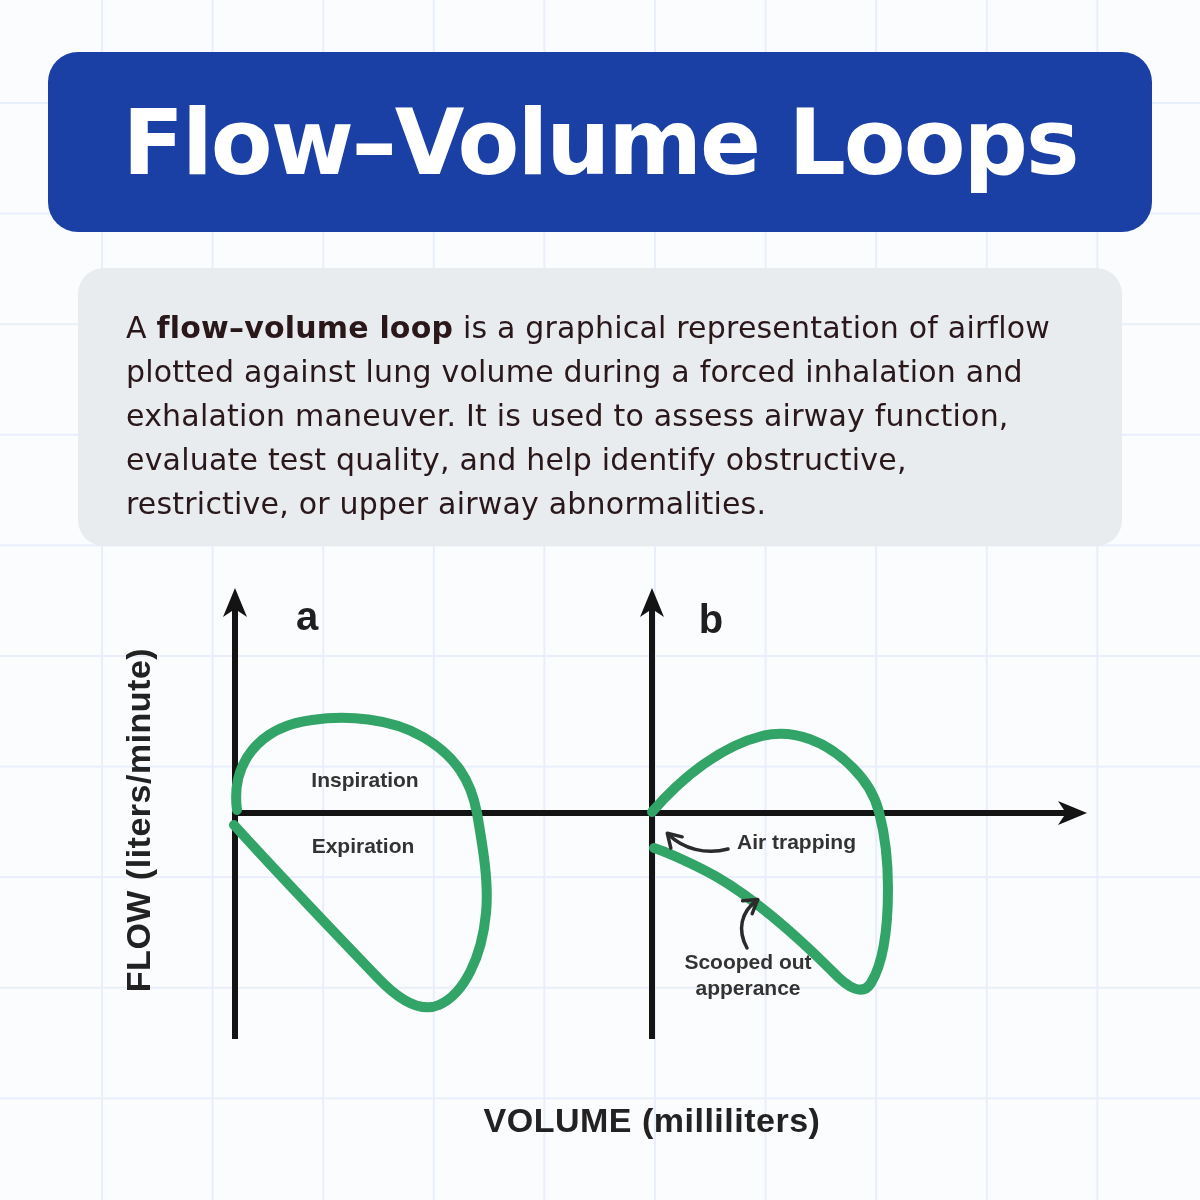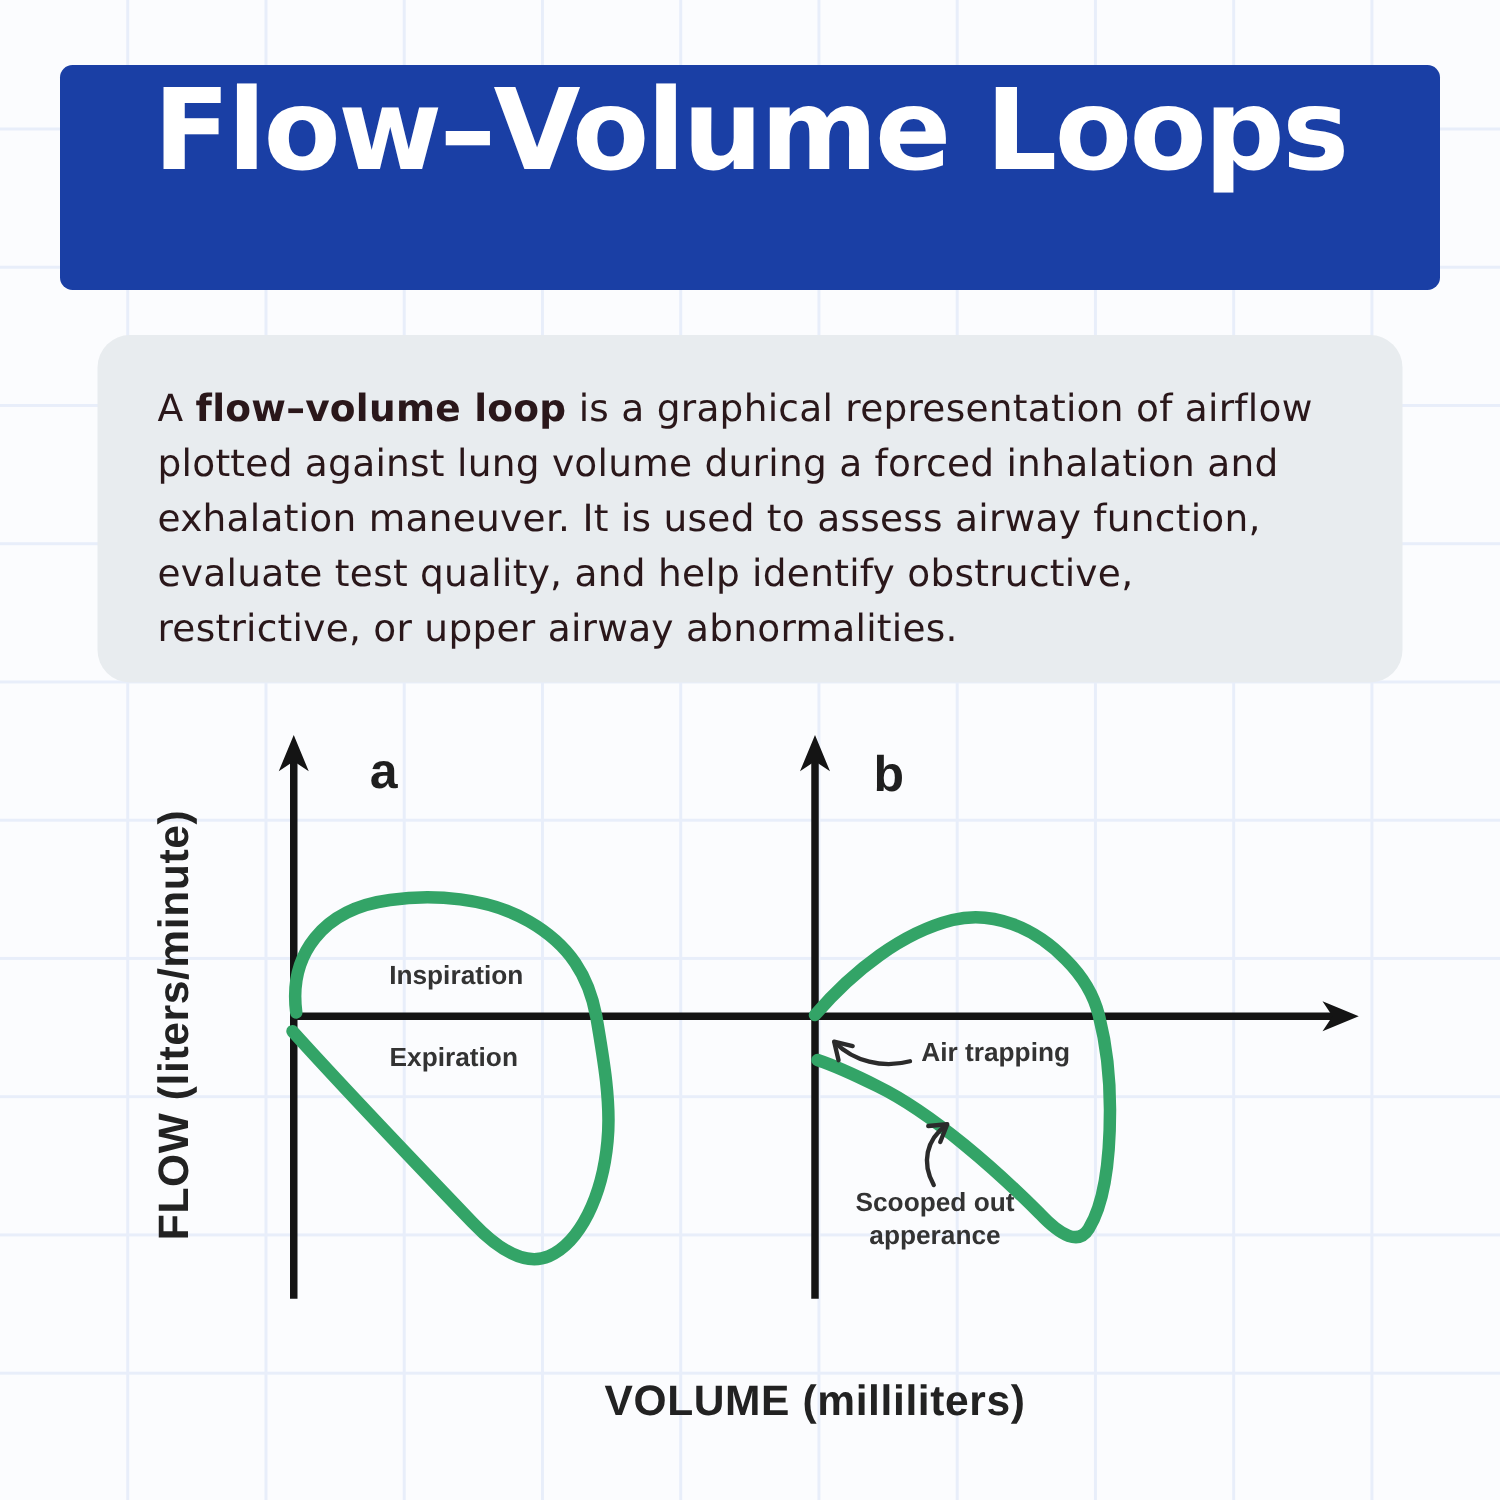--- a/index.html
+++ b/index.html
@@ -8,22 +8,22 @@
     background-color:#fbfcfe;
     background-image:
       linear-gradient(to right, #e8eefa 0 2px, transparent 2px),
       linear-gradient(to bottom, #e8eefa 0 2px, transparent 2px);
     background-size:110.6px 110.6px, 110.6px 110.6px;
     background-position:101px 0px, 0px 102px;
     font-family:"DejaVu Sans", sans-serif;
   }
   .title-card{
     position:absolute;left:48px;top:52px;width:1104px;height:180px;
-    background:#1a3fa5;border-radius:10px;
-    display:flex;justify-content:center;
+    background:#1a3fa5;border-radius:30px;
+    display:flex;align-items:center;justify-content:center;
   }
   .title-card h1{
     margin:0;color:#ffffff;font-weight:800;font-size:90px;letter-spacing:-2px;
     font-family:"DejaVu Sans", sans-serif;white-space:nowrap;
   }
   .intro-card{
     position:absolute;left:78px;top:268px;width:1044px;height:278px;
     background:#e8ecef;border-radius:26px;box-sizing:border-box;
     padding:38px 46px 0 48px;
   }

